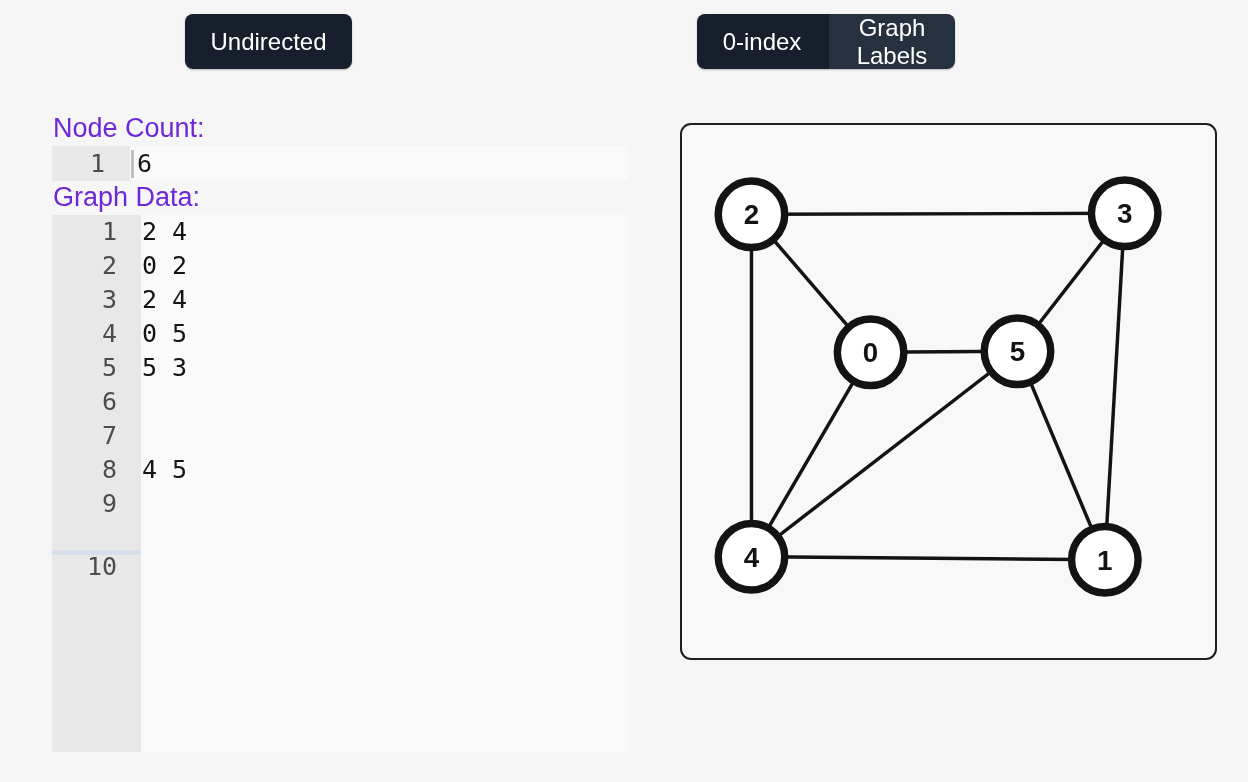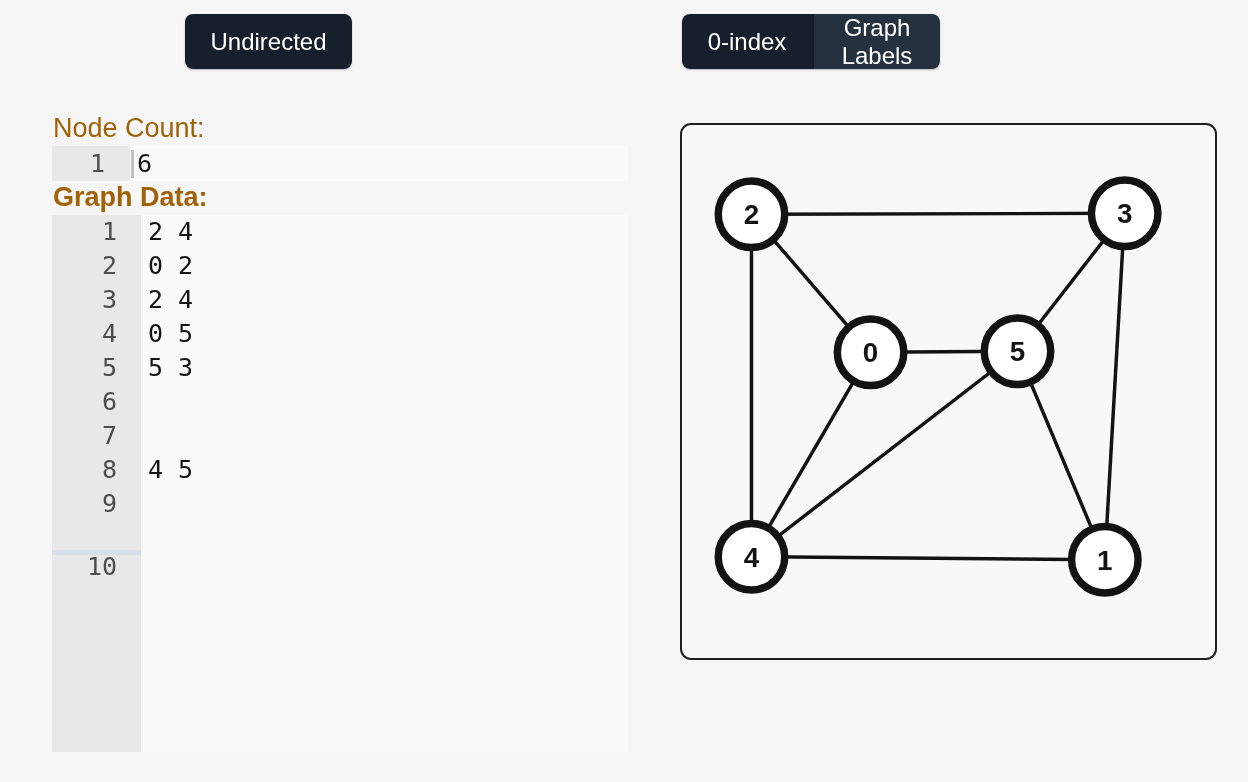--- a/index.html
+++ b/index.html
@@ -18,34 +18,34 @@
   }
   .segctl .seg {
     height:55px; display:flex; align-items:center; justify-content:center;
     color:#ffffff; font-size:24px; cursor:pointer;
     background:#26313f; border:none;
     font-family:"Liberation Sans", sans-serif;
   }
   .segctl .seg + .seg { border-left:2px solid #141c26; }
   .segctl .seg.selected { background:#161f2b; }
   #segctl-edge  { left:185px; }
-  #segctl-index { left:682px; }
+  #segctl-index { left:697px; }
   #segctl-edge  .seg:nth-child(1){ width:167px; }
   #segctl-edge  .seg:nth-child(2){ width:142px; }
   #segctl-index .seg:nth-child(1){ width:130px; }
   #segctl-index .seg:nth-child(2){ width:128px; }
   #segctl-index .seg:nth-child(3){ width:209px; }
 
   
   .ed-label {
-    position:absolute; left:53px; color:#a16207;
+    position:absolute; left:53px; color:#6d28d9;
     font-size:27px; line-height:34px; white-space:nowrap;
   }
   #node-count-label { top:111px; }
-  #graph-data-label { top:180px;font-weight:bold; }
+  #graph-data-label { top:180px; }
 
   .mono { font-family:"DejaVu Sans Mono", monospace; }
 
   #node-count-editor {
     position:absolute; left:52px; top:146px; width:576px; height:35px;
     background:#fafafa; display:flex; align-items:center;
   }
   #node-count-editor .gutter-cell {
     width:78px; height:35px; background:#e8e8e9; color:#4d4d4d;
     font-size:25px; line-height:35px; text-align:right; padding-right:25px;
@@ -66,21 +66,21 @@
     position:absolute; left:0; top:0; width:89px; height:537px;
     background:#e8e8e9;
   }
   #gd-lines { position:relative; }
   .code-row { display:flex; height:34px; position:relative; }
   .code-row .ln {
     width:89px; color:#4d4d4d; font-size:25px; line-height:34px;
     text-align:right; padding-right:24px; flex:none;
   }
   .code-row .code {
-    flex:1; color:#141414; font-size:25px; line-height:34px; padding-left:7px;
+    flex:1; color:#141414; font-size:25px; line-height:34px; padding-left:1px;
     white-space:pre;
   }
   .code-row.active .ln   { background:#d8deeb;margin-top:29px; }
   .code-row.active .code { background:#dde4f5; }
   .dark-cursor {
     display:inline-block; width:3px; height:27px; background:#4a4a4a;
     vertical-align:middle; margin-left:1px;
   }
 
   

